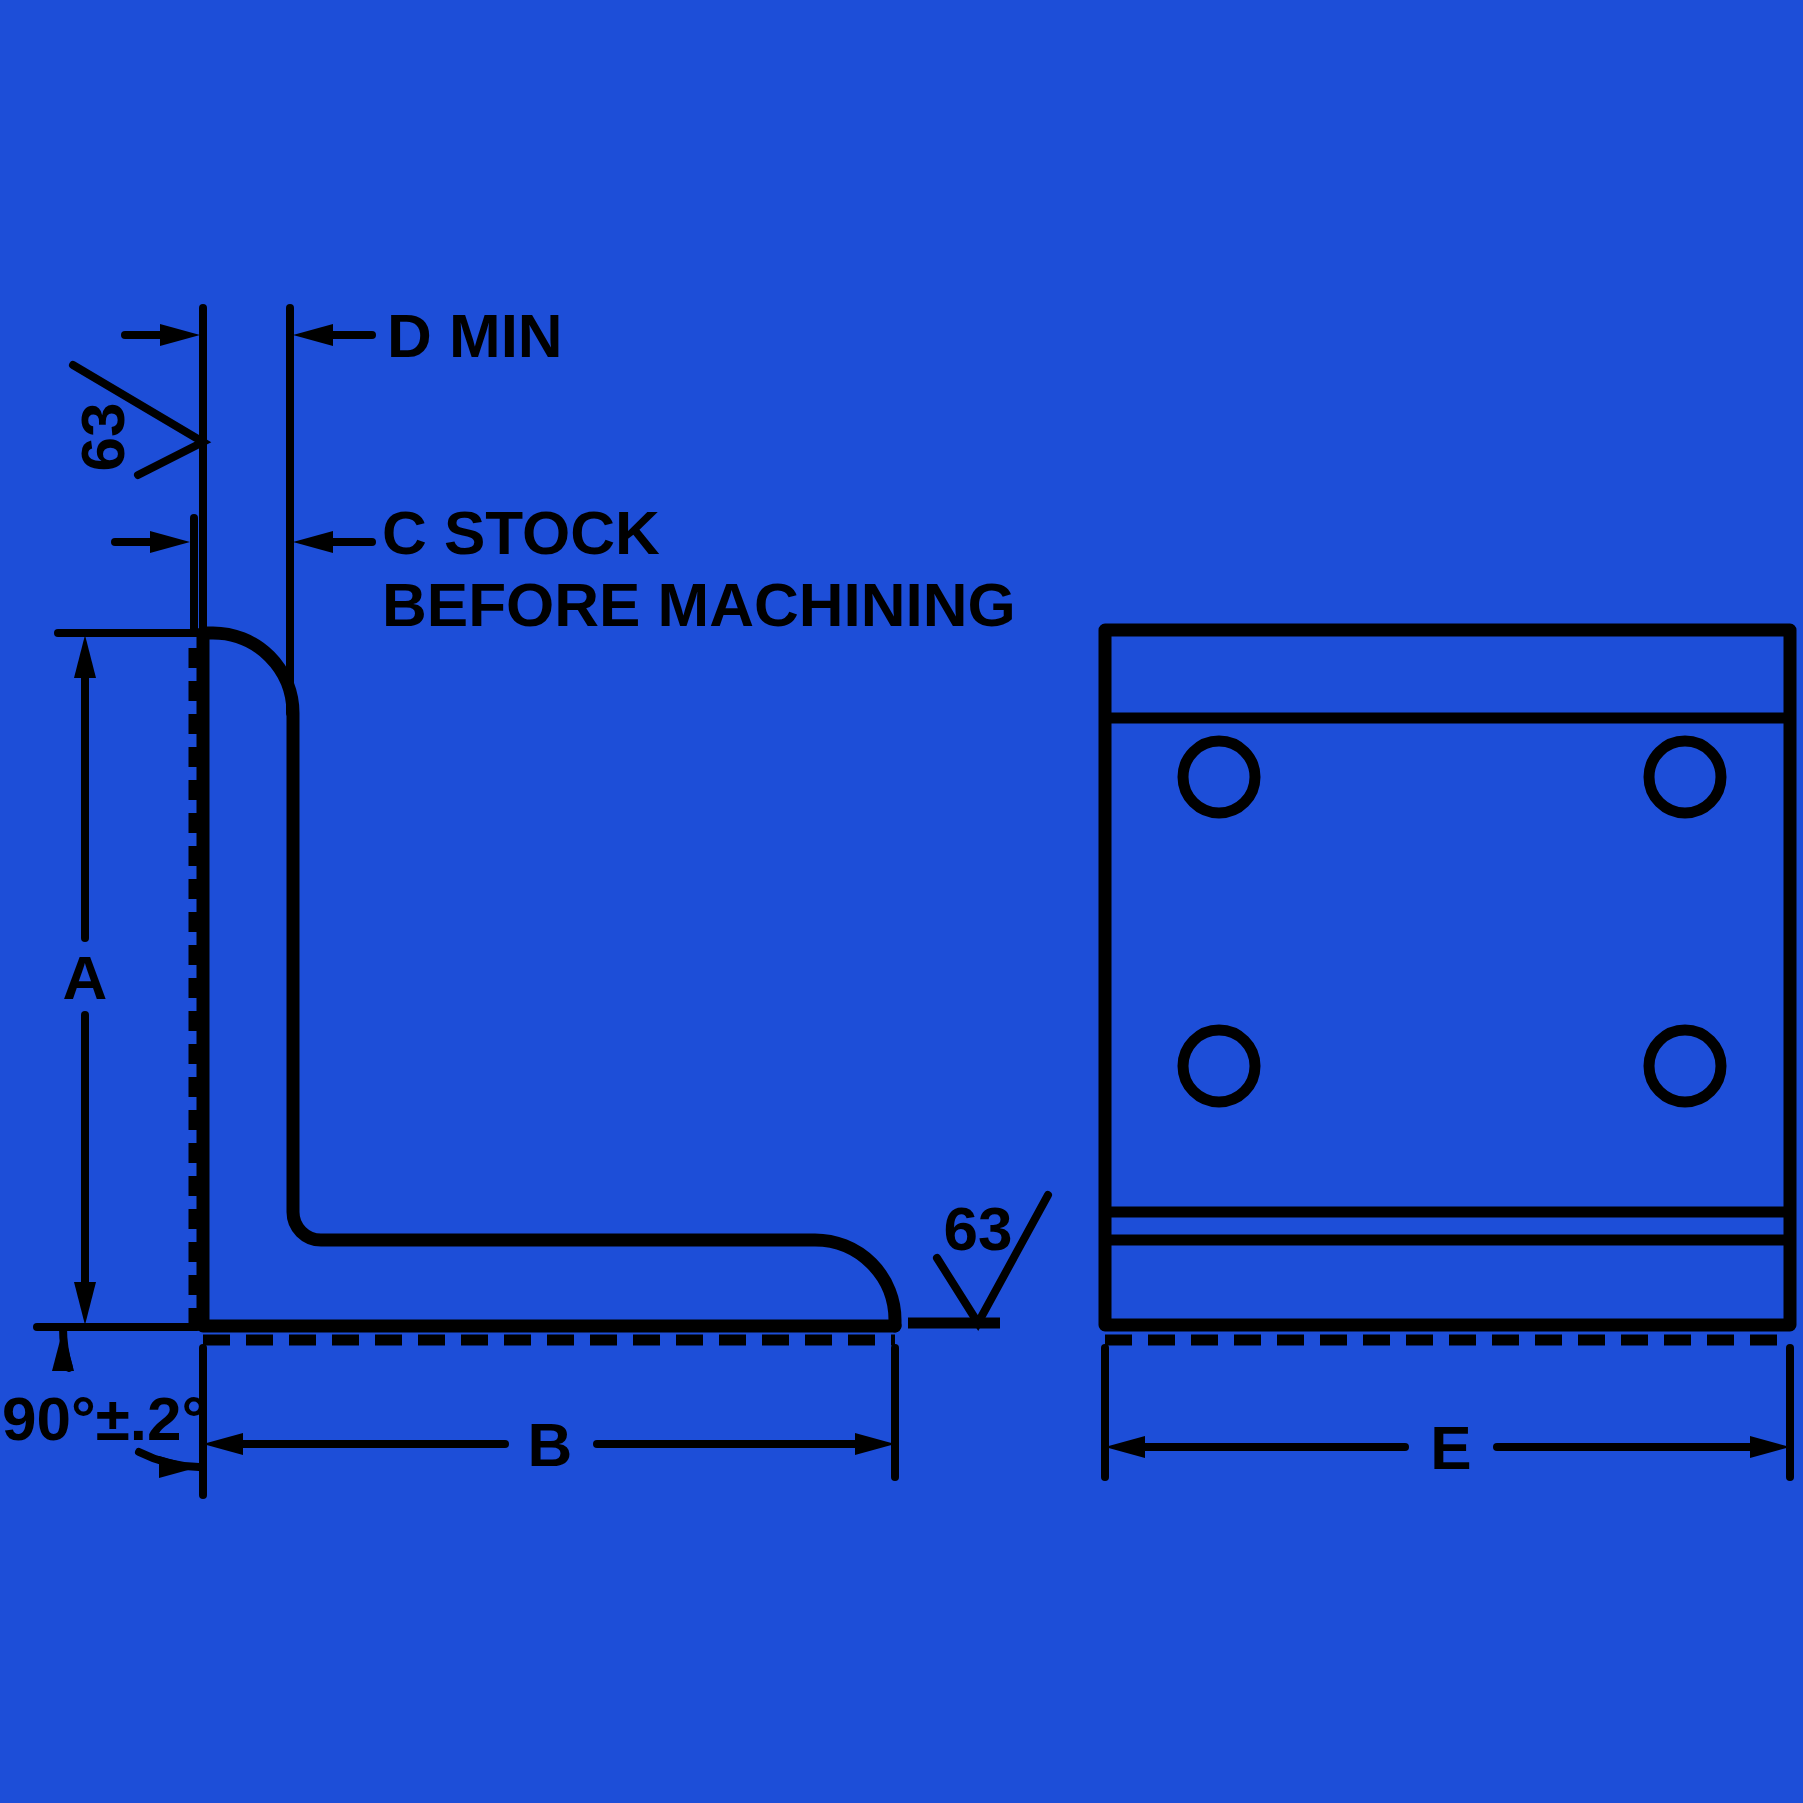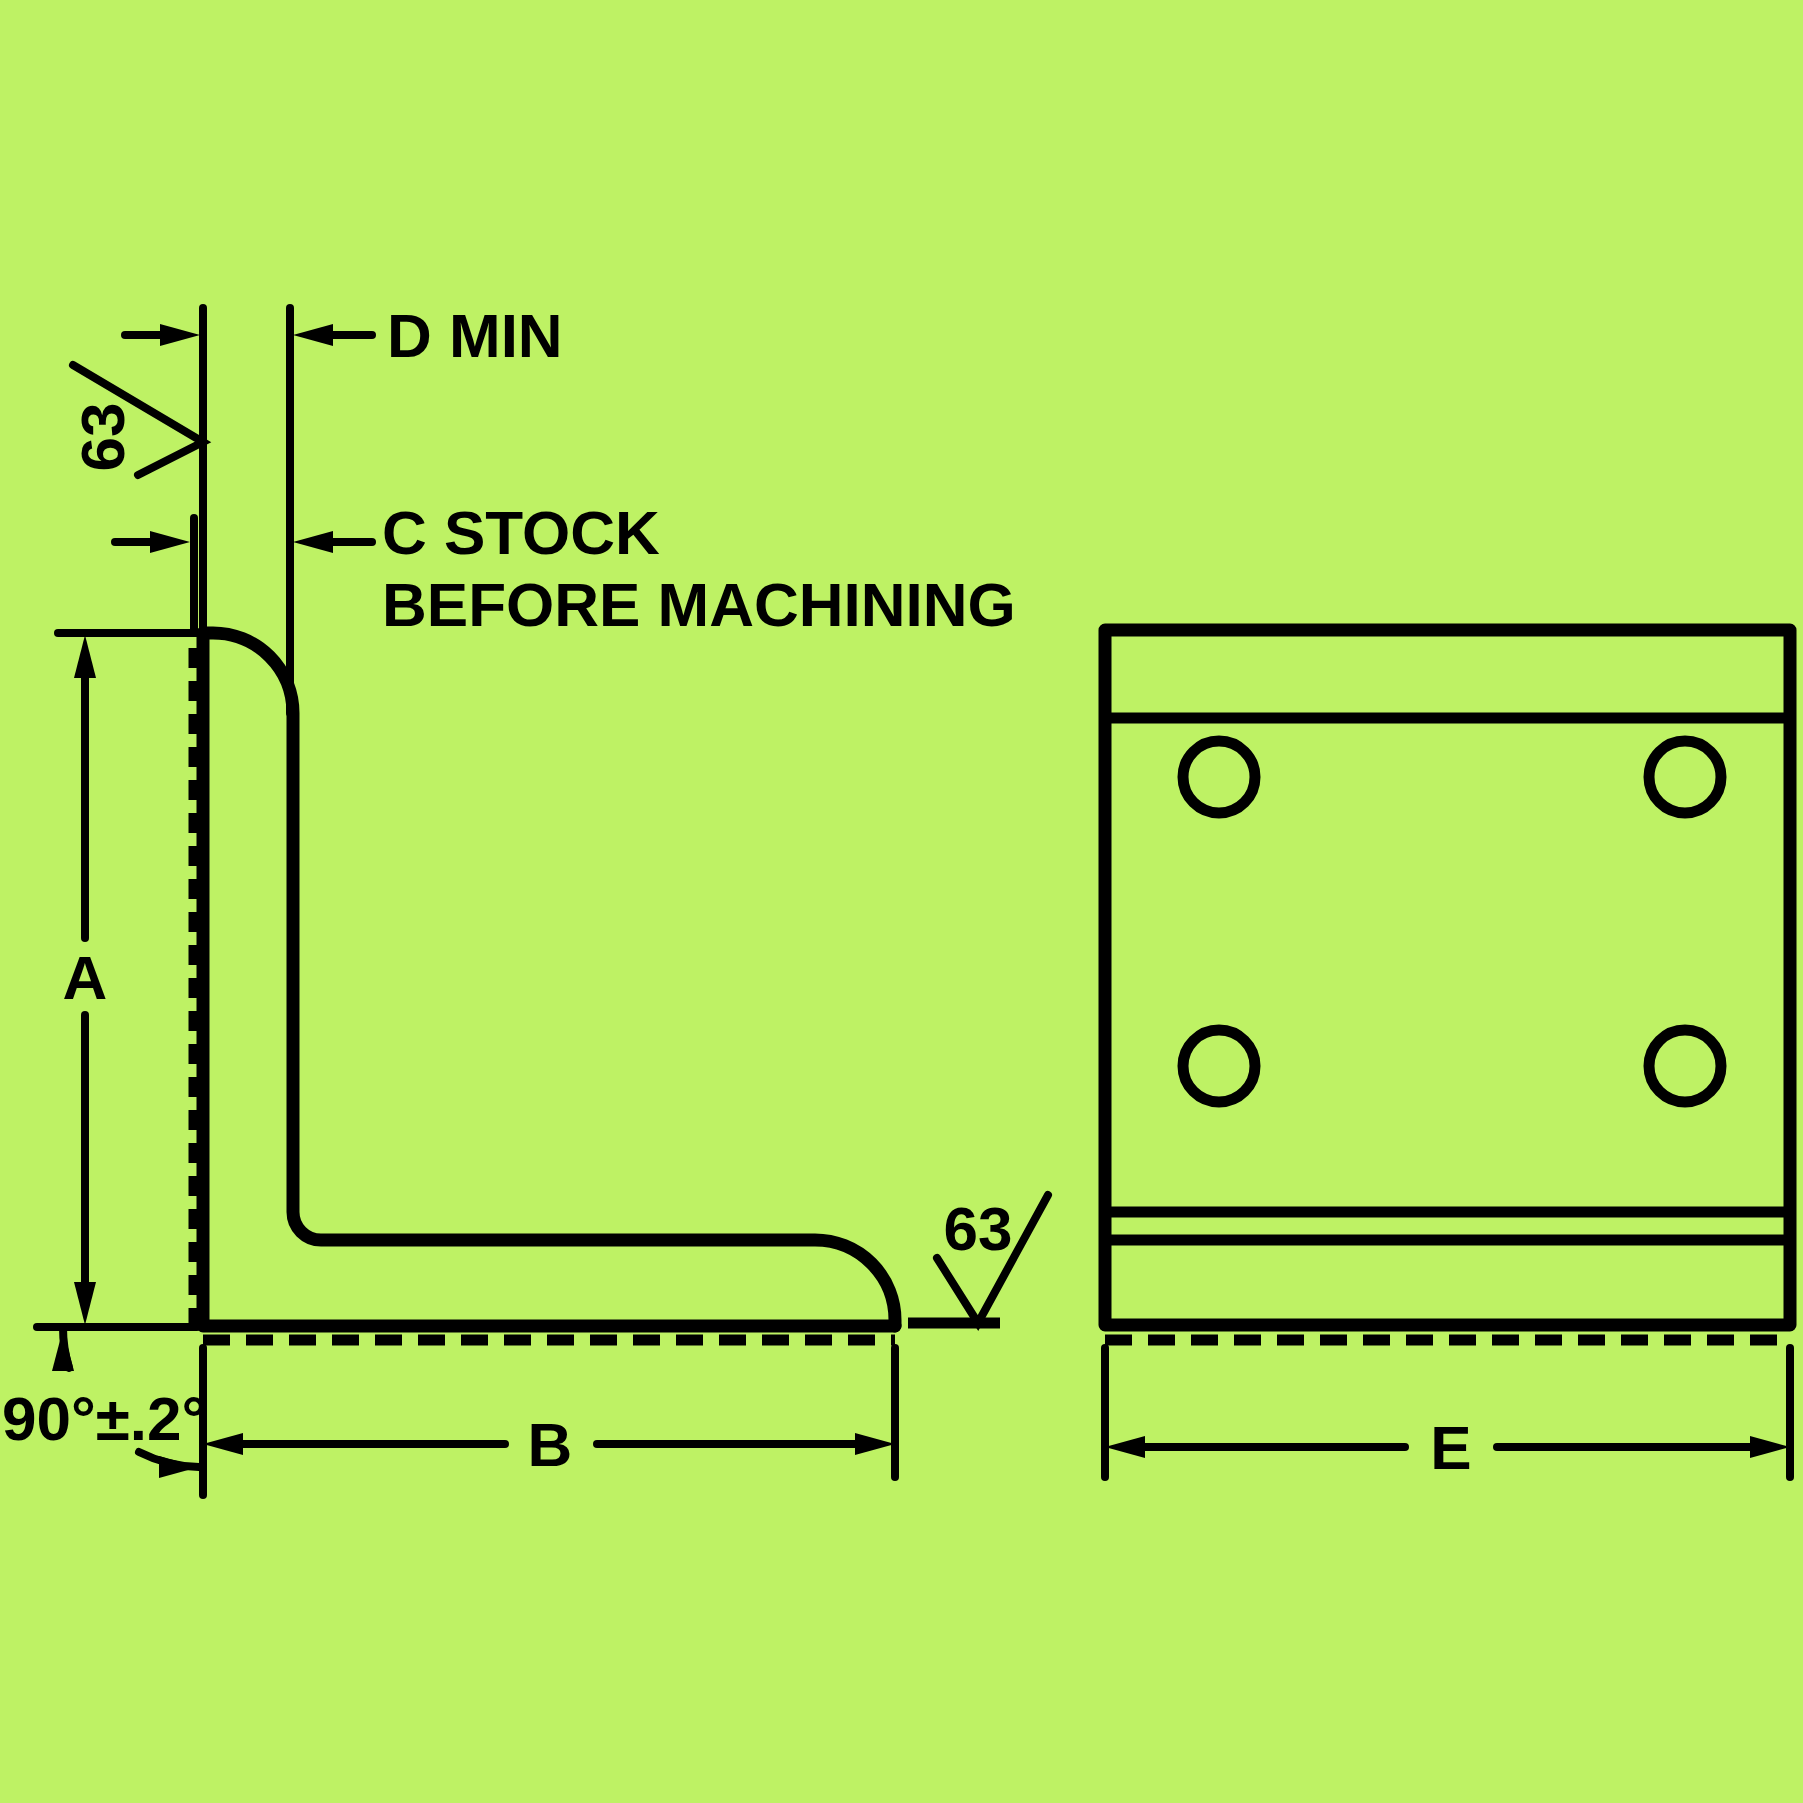--- a/index.html
+++ b/index.html
@@ -3,21 +3,21 @@
 <meta charset="utf-8">
 <style>
   html, body {
     margin: 0;
     padding: 0;
     background: #ffffff;
   }
   .sheet {
     width: 1803px;
     height: 1803px;
-    background: #bef264;
+    background: #1d4ed8;
     position: relative;
     font-family: "Liberation Sans", sans-serif;
   }
   svg text {
     font-family: "Liberation Sans", sans-serif;
     font-weight: bold;
     font-size: 62px;
     fill: #000000;
   }
   .obj  { stroke:#000; stroke-width:13; fill:none; stroke-linecap:round; stroke-linejoin:round; }

